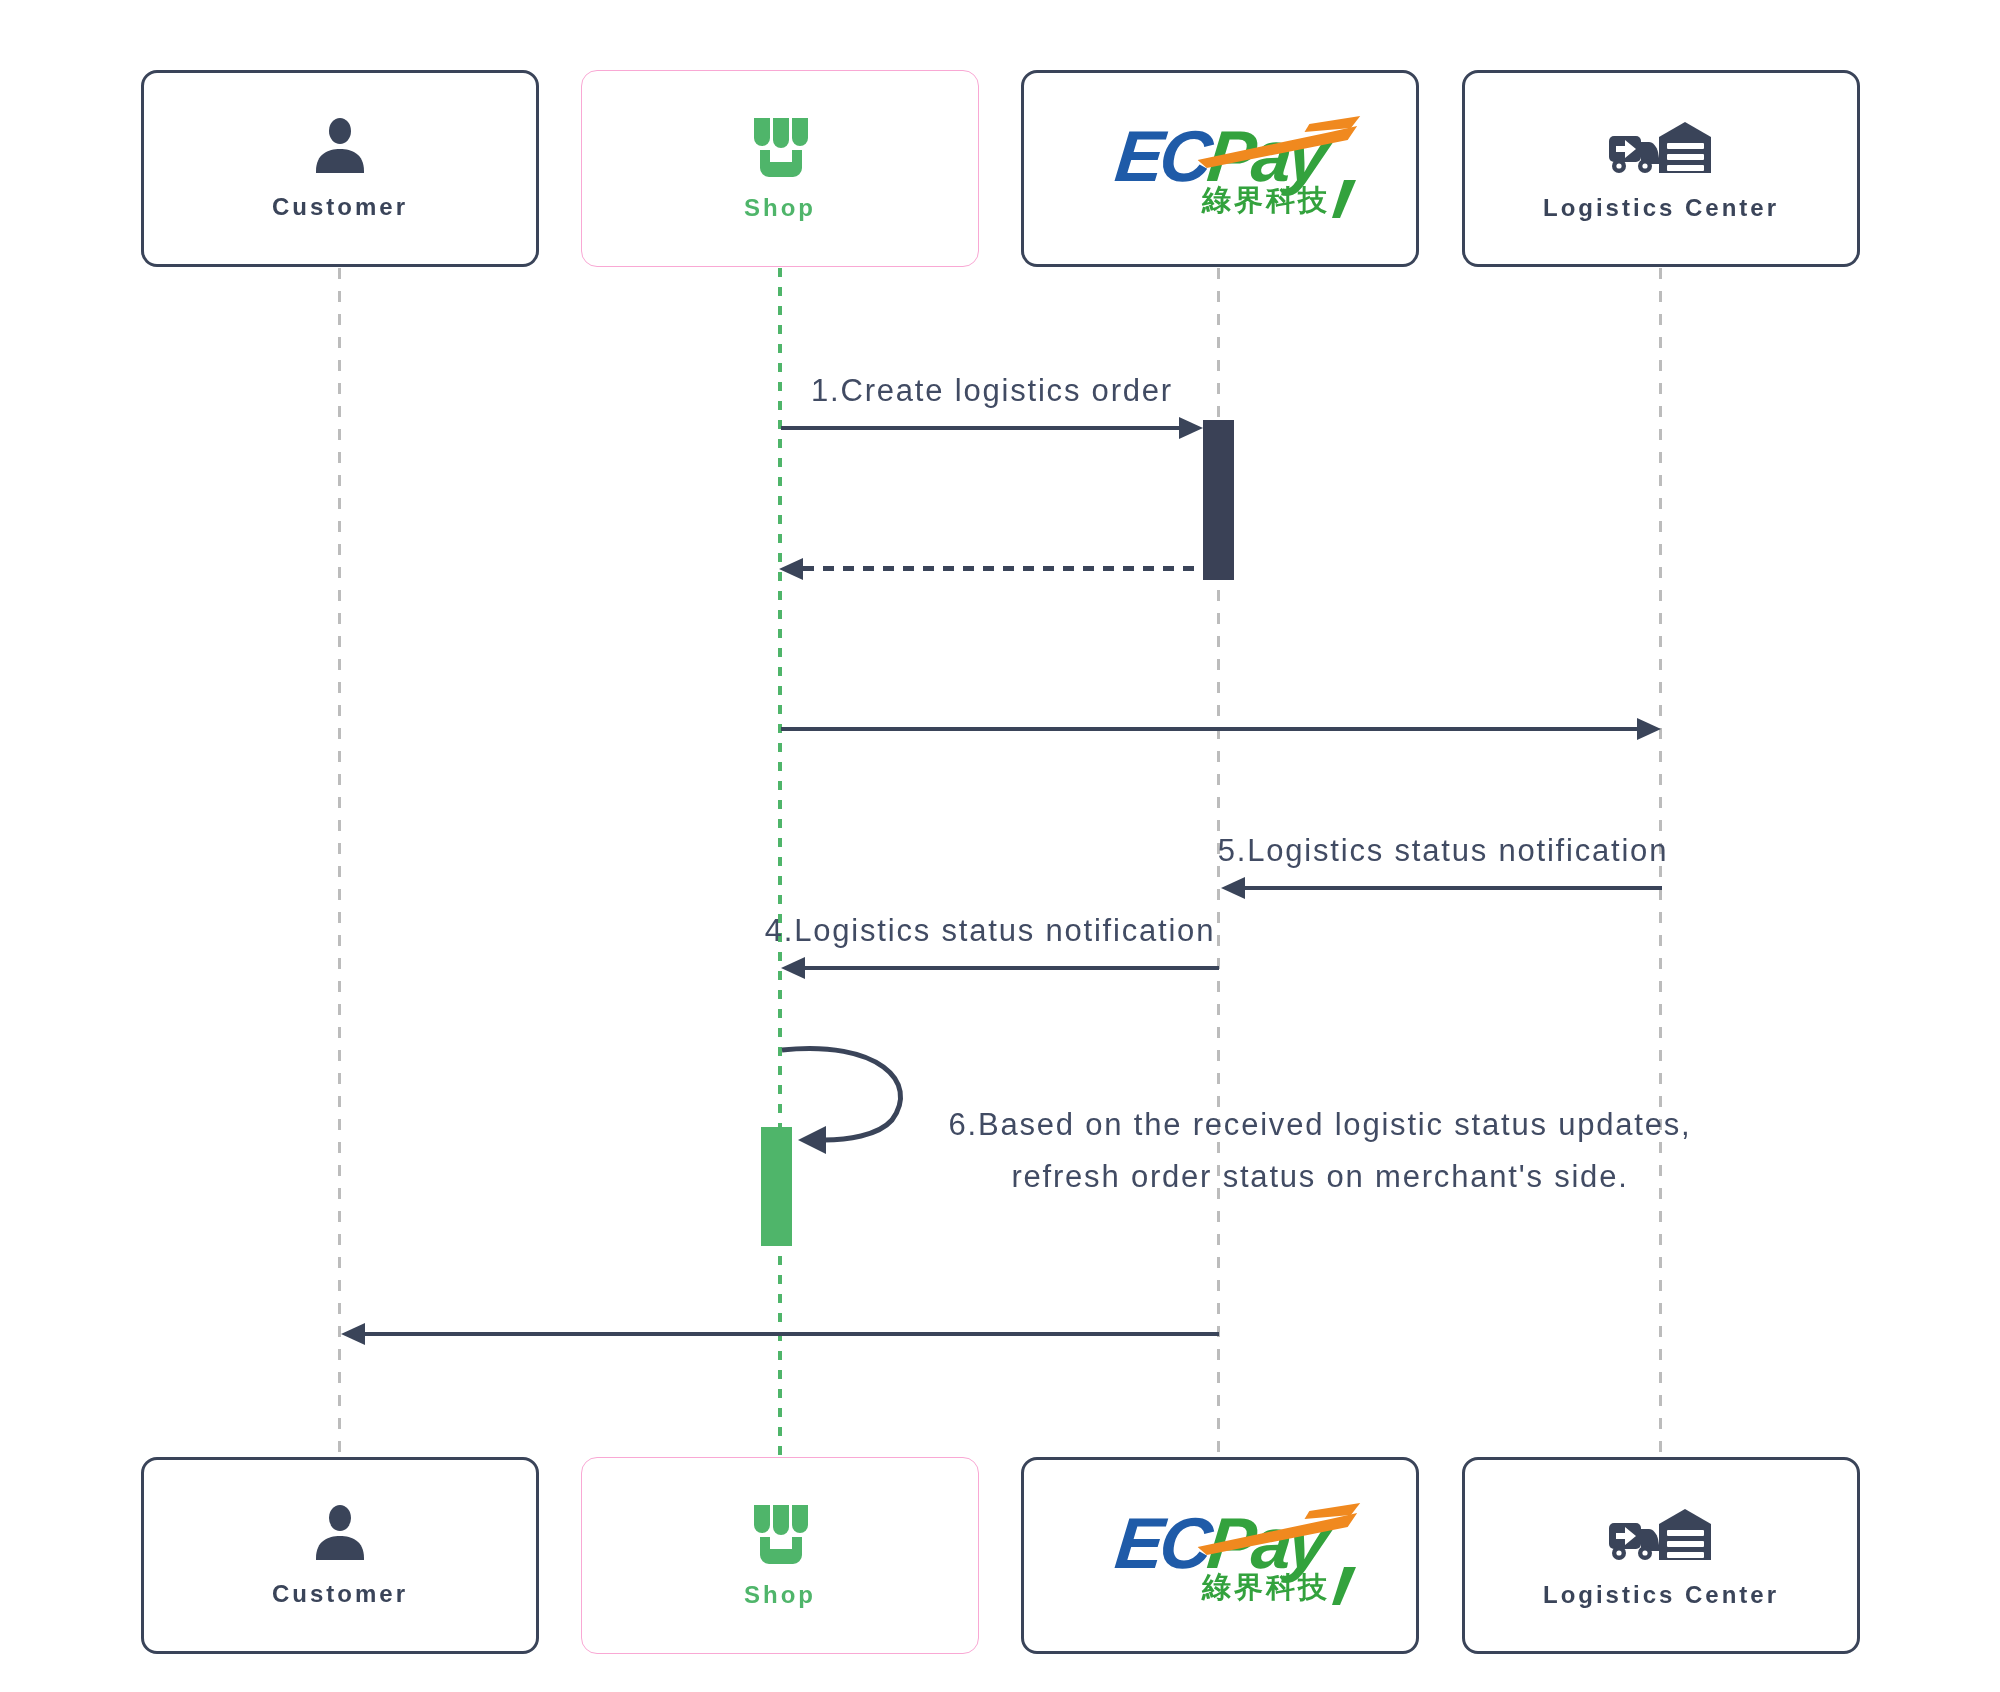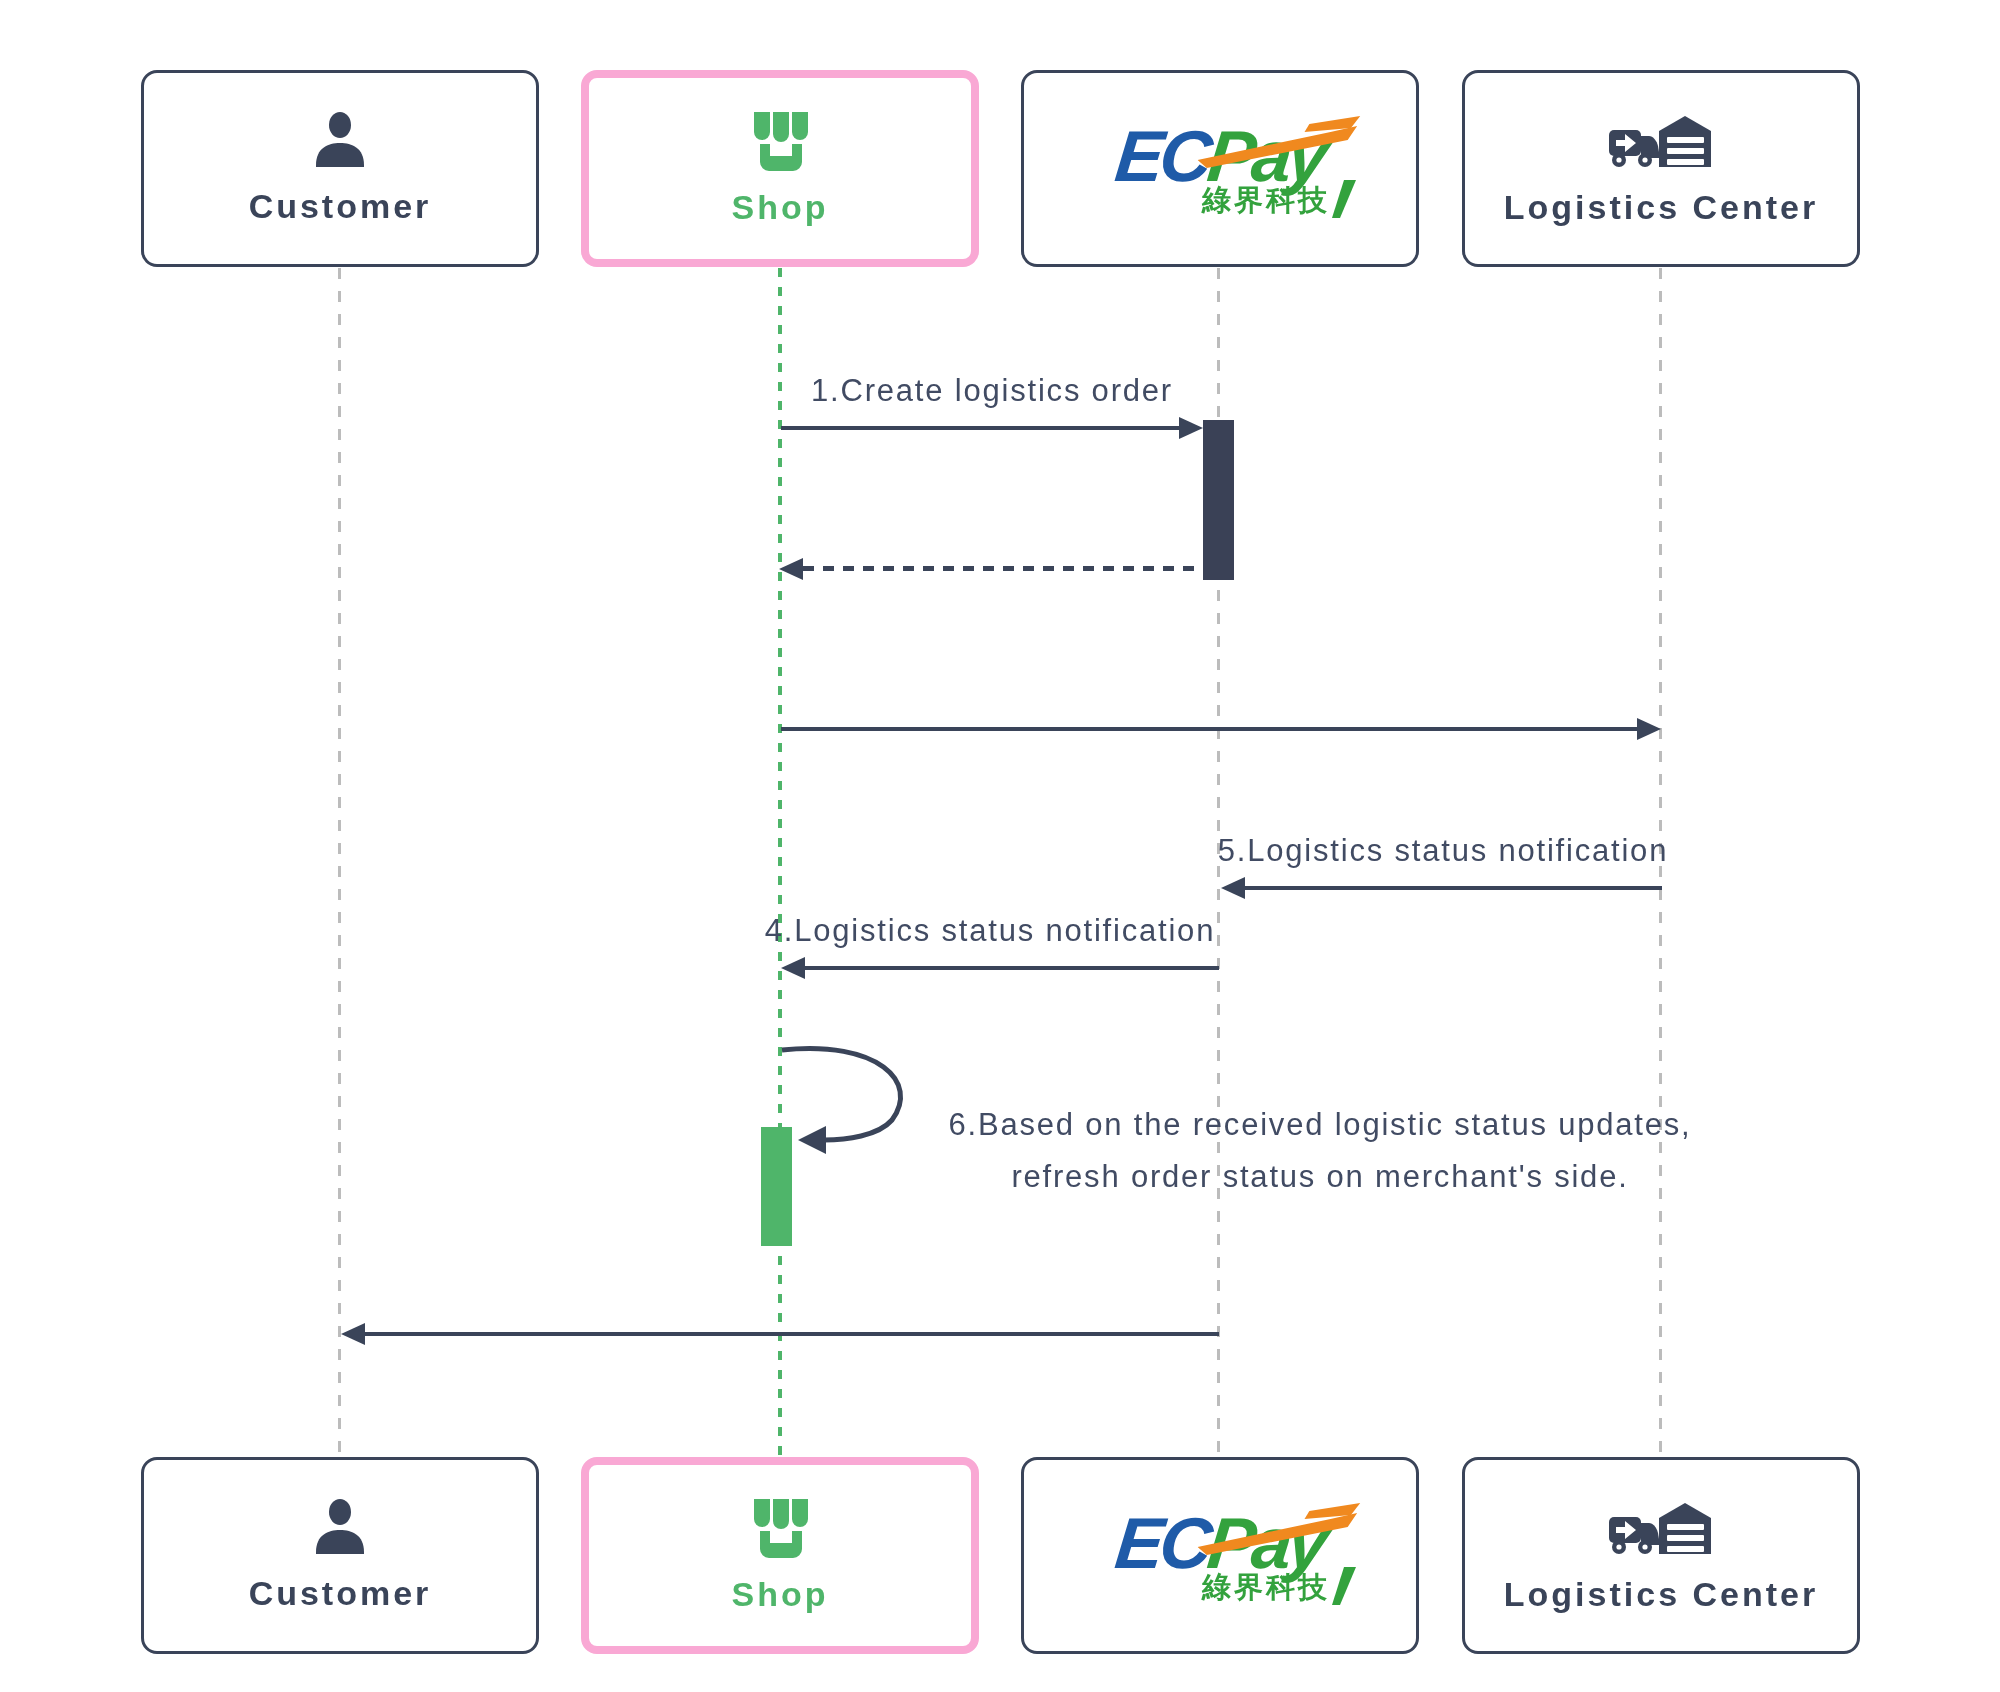--- a/index.html
+++ b/index.html
@@ -8,22 +8,22 @@
 
   
   .lifeline{position:absolute;top:268px;height:1189px;width:3px;}
   .lifeline.gray{background:repeating-linear-gradient(to bottom,#bcbcbc 0 11px,transparent 11px 23px);}
   .lifeline.green{width:4px;background:repeating-linear-gradient(to bottom,#4fb56a 0 9px,transparent 9px 19px);}
 
   
   .actor-box{position:absolute;width:398px;height:197px;background:#fff;border:3px solid #3a4459;
              border-radius:16px;display:flex;flex-direction:column;align-items:center;
              justify-content:center;gap:14px;box-sizing:border-box;}
-  .actor-box.green-box{border:8px solid #f9a8d4;}
-  .actor-label{font-size:34px;font-weight:600;letter-spacing:3px;color:#3a4459;white-space:nowrap;}
+  .actor-box.green-box{border:1px solid #f9a8d4;}
+  .actor-label{font-size:24px;font-weight:600;letter-spacing:3px;color:#3a4459;white-space:nowrap;}
   .green-box .actor-label{color:#4fb56a;}
   .icon{display:block;}
   .navy-fill{fill:#3a4459;}
   .green-fill{fill:#4fb56a;}
 
   
   .ecpay-logo{display:flex;flex-direction:column;align-items:center;}
   .ecpay-row{position:relative;display:flex;font-style:italic;font-weight:800;font-size:72px;
              letter-spacing:-4px;transform:skewX(-6deg);line-height:1;}
   .ecpay-ec{color:#1f5ba8;}

